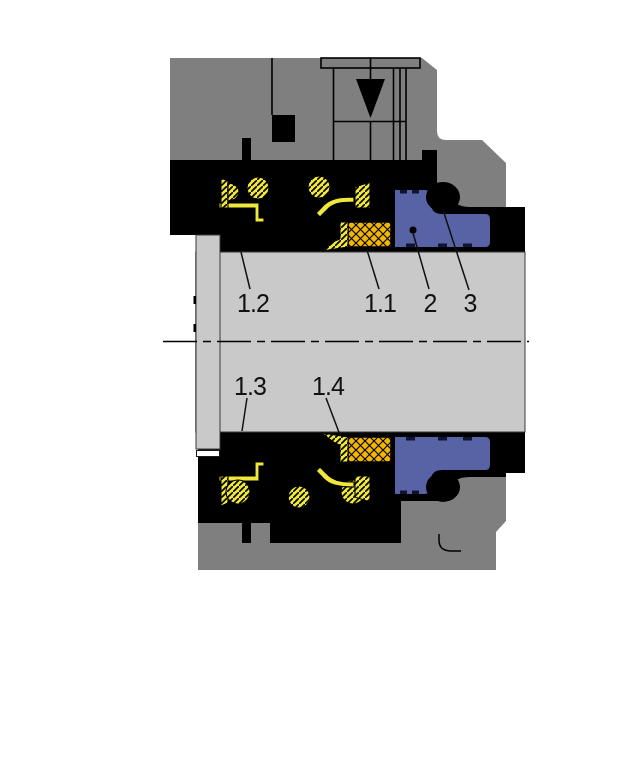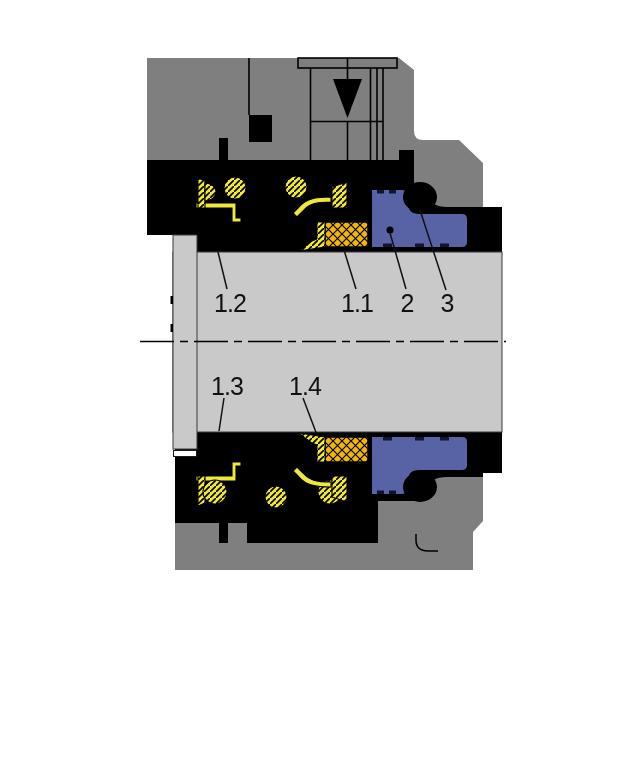--- a/index.html
+++ b/index.html
@@ -1,17 +1,17 @@
 <!DOCTYPE html>
 <html><head>
 <meta charset="utf-8">
 <style>
   html,body{margin:0;padding:0;background:#ffffff;}
   .stage{width:592px;height:768px;position:relative;background:#ffffff;overflow:hidden;
-         font-family:"Liberation Sans", sans-serif;}
+         font-family:"Liberation Sans", sans-serif;padding-left:23px;}
   svg{display:block;}
   text.part-label{font-family:"Liberation Sans", sans-serif;font-size:25px;fill:#111;
                   text-anchor:middle;letter-spacing:-1px;}
 </style>
 </head>
 <body>
 
 <div class="stage">
 <svg width="621" height="768" viewBox="0 0 621 768">
   <defs>

